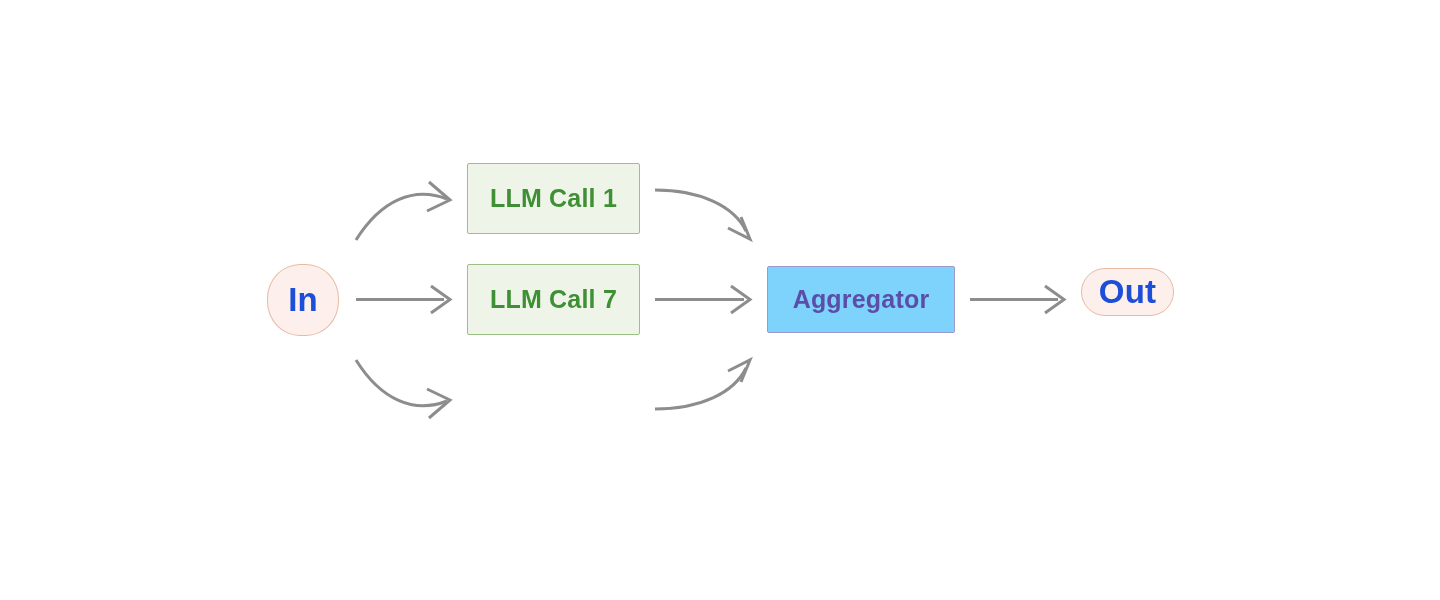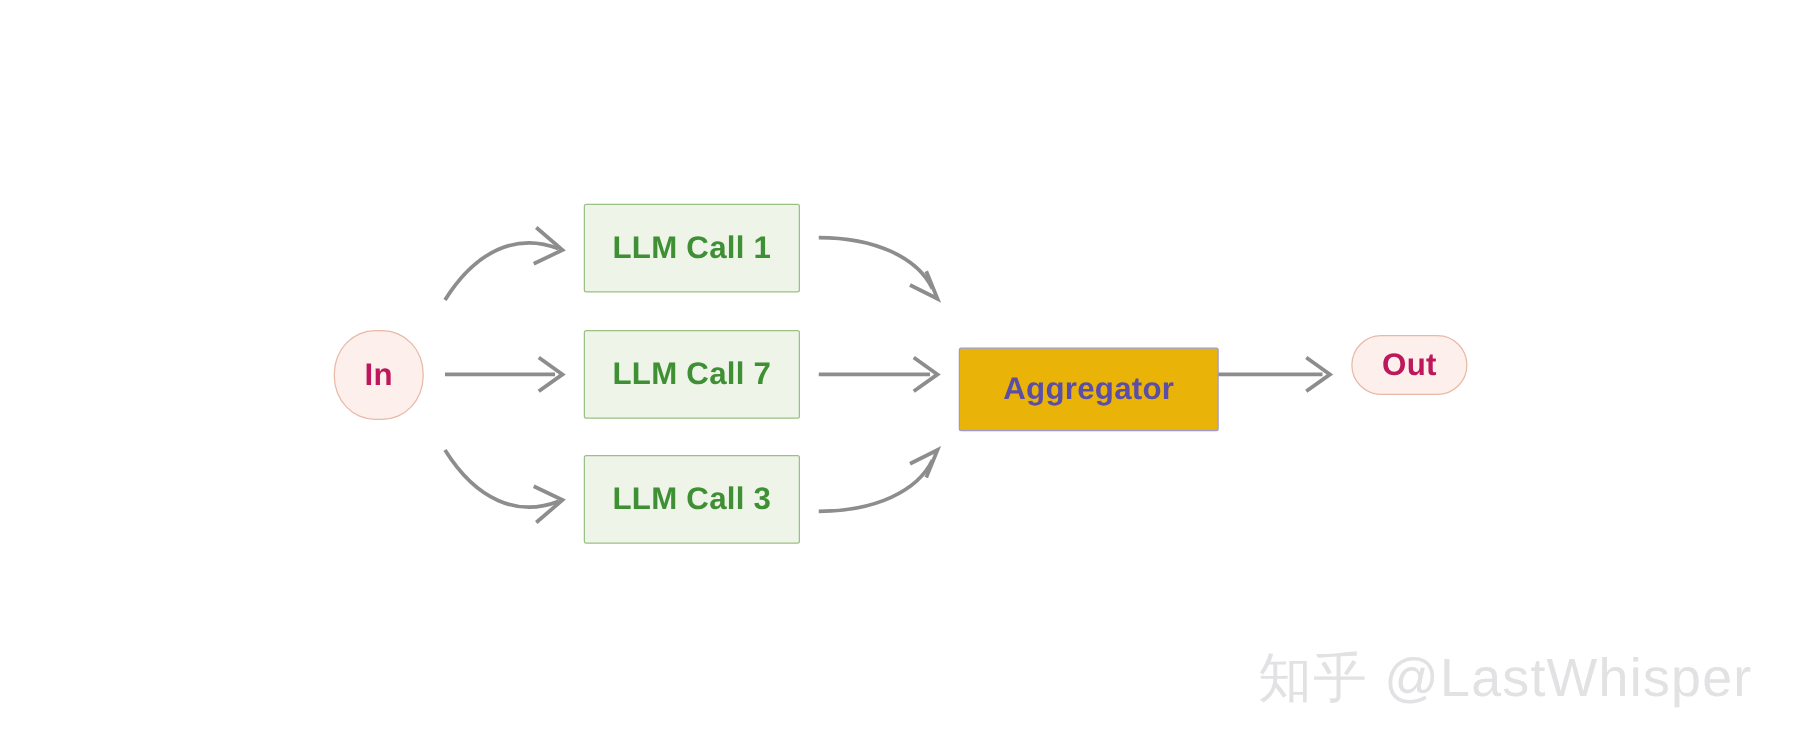--- a/index.html
+++ b/index.html
@@ -30,22 +30,22 @@
     justify-content: center;
     text-align: center;
     font-weight: bold;
     letter-spacing: 0.2px;
     user-select: none;
   }
   
   .node-terminal {
     background: #fdf0ec;
     border: 1.4px solid #e8b9a6;
-    color: #be185d;
-    font-size: 25px;
+    color: #1d4ed8;
+    font-size: 33px;
   }
   #node-in {
     left: 267px;
     top: 264px;
     width: 72px;
     height: 72px;
     border-radius: 46% 46% 46% 46% / 48% 48% 48% 48%;
   }
   #node-out {
     left: 1081px;
@@ -64,24 +64,24 @@
     width: 173px;
     height: 71px;
     border-radius: 2px;
   }
   #node-llm-1 { top: 163px; }
   #node-llm-2 { top: 264px; }
   #node-llm-3 { top: 364px; }
   
   #node-aggregator {
     left: 767px;
-    top: 278px;
-    width: 208px;
+    top: 266px;
+    width: 188px;
     height: 67px;
-    background: #eab308;
+    background: #7dd3fc;
     border: 1.4px solid #9a9ad0;
     color: #5b4ea8;
     font-size: 25px;
     border-radius: 2px;
   }
   
   #watermark {
     position: absolute;
     right: 38px;
     bottom: 28px;
@@ -162,27 +162,23 @@
   </div>
 
   <div class="node node-llm" id="node-llm-1">
     <span>LLM Call 1</span>
   </div>
 
   <div class="node node-llm" id="node-llm-2">
     <span>LLM Call 7</span>
   </div>
 
-  <div class="node node-llm" id="node-llm-3">
-    <span>LLM Call 3</span>
-  </div>
 
   <div class="node" id="node-aggregator">
     <span>Aggregator</span>
   </div>
 
   <div class="node node-terminal" id="node-out">
     <span>Out</span>
   </div>
 
-  <div id="watermark">知乎 @LastWhisper</div>
 
 </div>
 
 </body></html>

